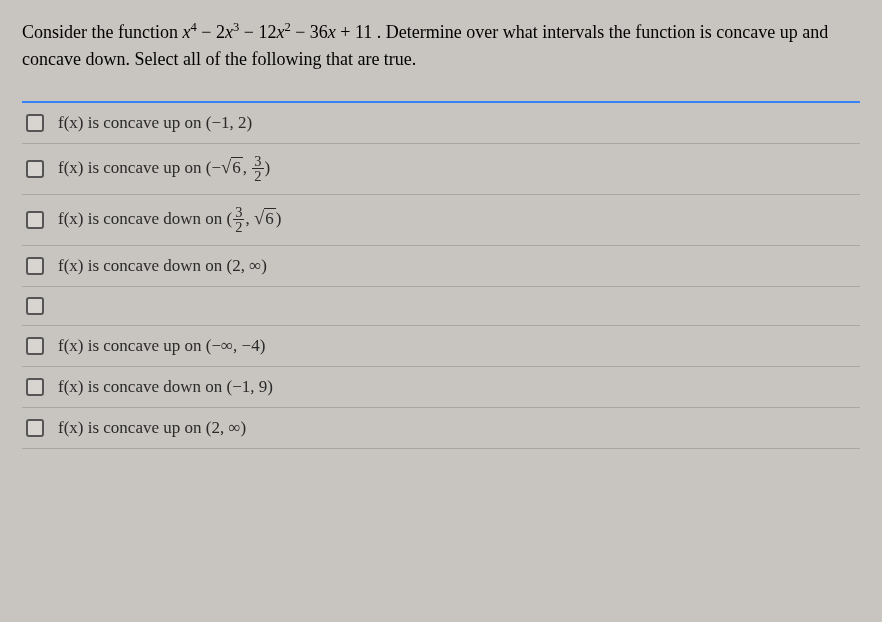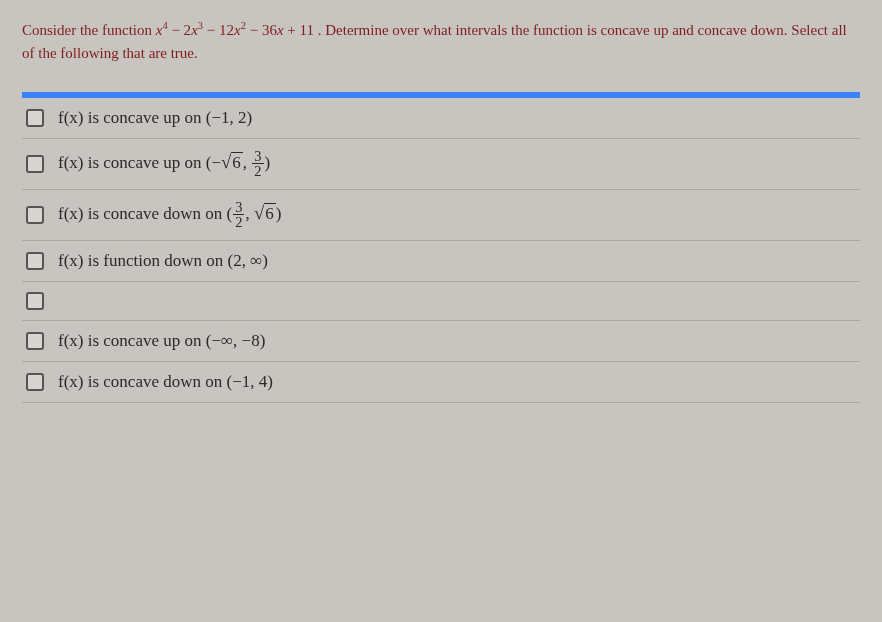--- a/index.html
+++ b/index.html
@@ -10,38 +10,38 @@
     body {
       width: 882px;
       height: 622px;
       background: #c8c4bf;
       font-family: Georgia, 'Times New Roman', serif;
       color: #2a2a2a;
       padding: 18px 22px;
       overflow: hidden;
     }
     .question {
-      font-size: 15px;
+      font-size: 18px;
       line-height: 1.5;
       margin-bottom: 28px;
-      color: #7f1d1d;
+      color: #000000;
     }
     .options {
       display: flex;
       flex-direction: column;
     }
     .option-row {
       display: flex;
       align-items: center;
       padding: 10px 4px;
       border-bottom: 1px solid #aaa6a0;
       gap: 14px;
     }
     .option-row:first-child {
-      border-top: 6px solid #3b82f6;
+      border-top: 2px solid #3b82f6;
     }
     .checkbox {
       width: 18px;
       height: 18px;
       border: 2px solid #555;
       border-radius: 3px;
       background: #d8d5d0;
       flex-shrink: 0;
       cursor: pointer;
     }
@@ -120,26 +120,30 @@
   <div class="option-row">
     <div class="checkbox"></div>
     <div class="opt-text">f(x) is concave up on (−<span class="sqrt"><span class="radicand">6</span></span>, <span class="frac"><span class="num">3</span><span class="den">2</span></span>)</div>
   </div>
   <div class="option-row">
     <div class="checkbox"></div>
     <div class="opt-text">f(x) is concave down on (<span class="frac"><span class="num">3</span><span class="den">2</span></span>, <span class="sqrt"><span class="radicand">6</span></span>)</div>
   </div>
   <div class="option-row">
     <div class="checkbox"></div>
-    <div class="opt-text">f(x) is function down on (2, ∞)</div>
+    <div class="opt-text">f(x) is concave down on (2, ∞)</div>
   </div>
   <div class="option-row">
     <div class="checkbox"></div>
   </div>
   <div class="option-row">
     <div class="checkbox"></div>
-    <div class="opt-text">f(x) is concave up on (−∞, −8)</div>
+    <div class="opt-text">f(x) is concave up on (−∞, −4)</div>
   </div>
   <div class="option-row">
     <div class="checkbox"></div>
-    <div class="opt-text">f(x) is concave down on (−1, 4)</div>
+    <div class="opt-text">f(x) is concave down on (−1, 9)</div>
+  </div>
+  <div class="option-row">
+    <div class="checkbox"></div>
+    <div class="opt-text">f(x) is concave up on (2, ∞)</div>
   </div>
 </div>
 
 </body></html>

